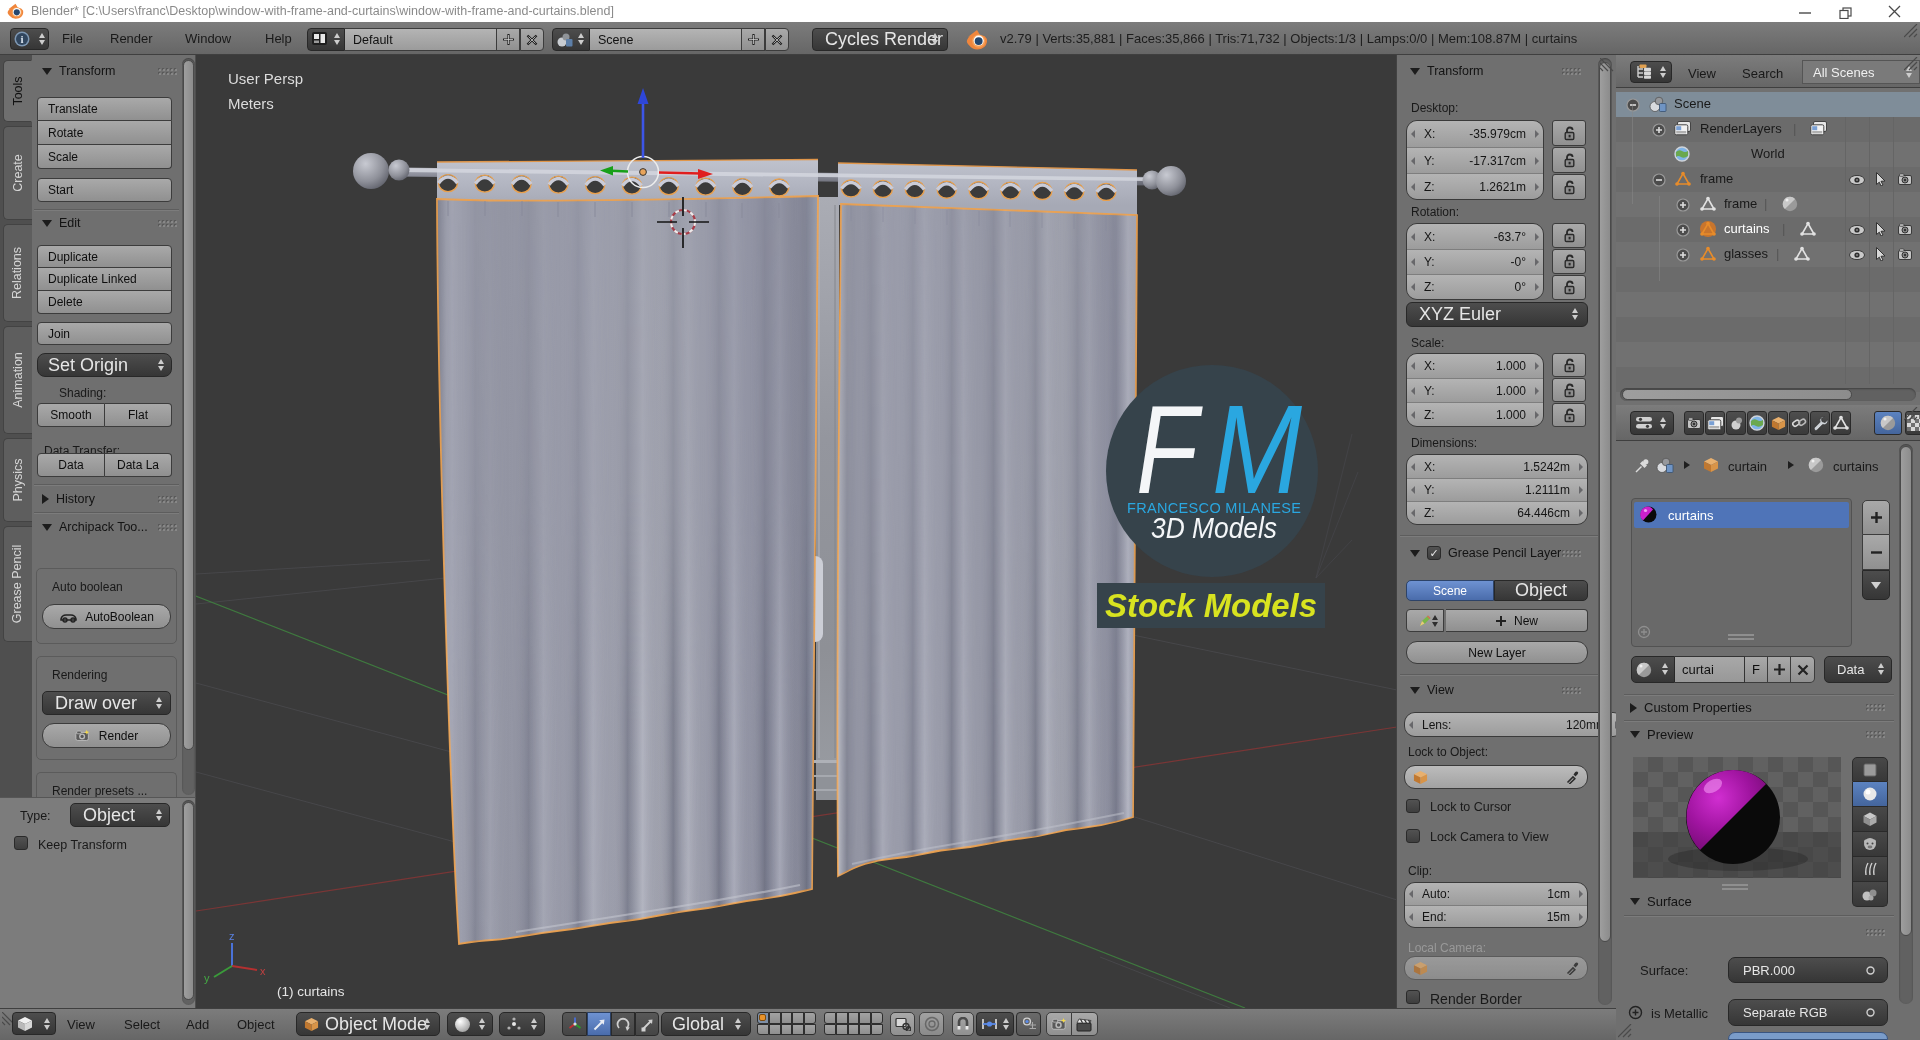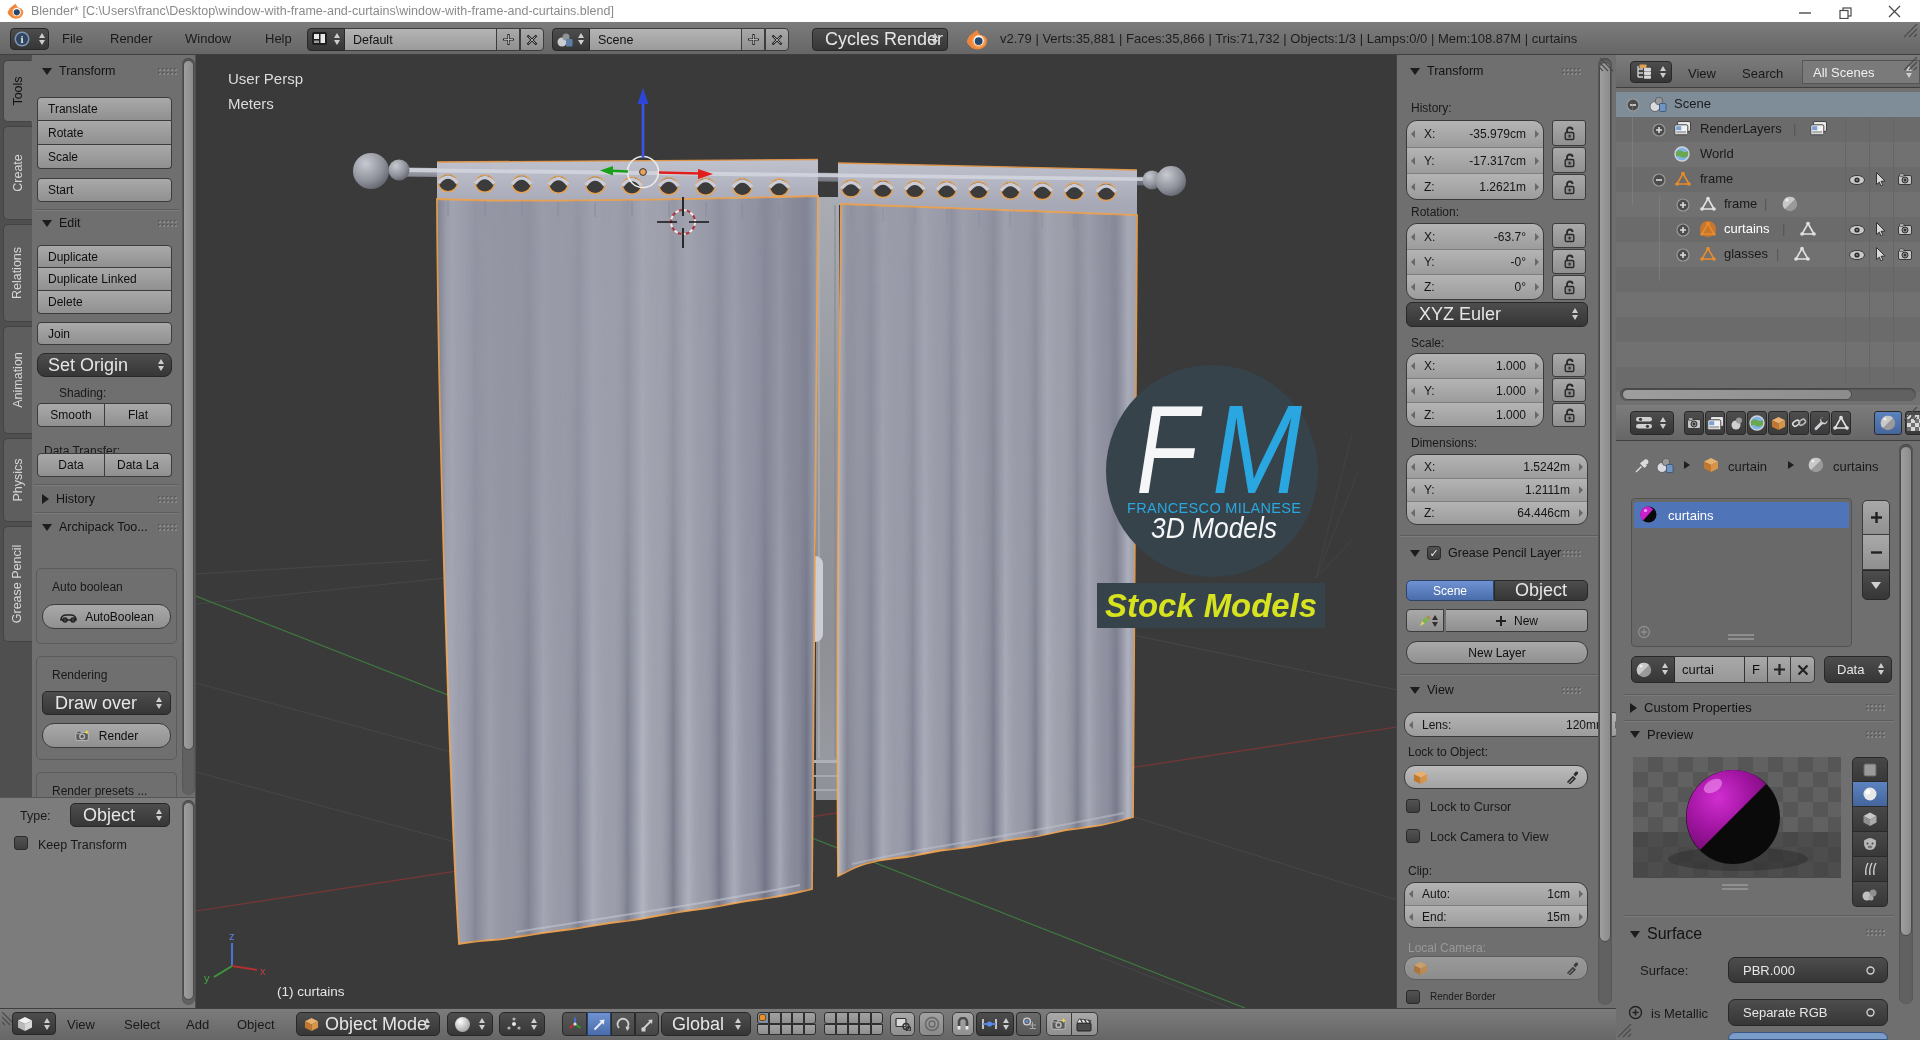--- a/index.html
+++ b/index.html
@@ -529,21 +529,21 @@
     <rect x="1" y="5" width="2" height="2" fill="#8f8f8f" opacity="0.8"></rect>
     <rect x="4" y="4" width="2" height="2" fill="#5a5a5a"></rect>
     <rect x="5" y="5" width="2" height="2" fill="#8f8f8f" opacity="0.8"></rect>
     <rect x="8" y="4" width="2" height="2" fill="#5a5a5a"></rect>
     <rect x="9" y="5" width="2" height="2" fill="#8f8f8f" opacity="0.8"></rect>
     <rect x="12" y="4" width="2" height="2" fill="#5a5a5a"></rect>
     <rect x="13" y="5" width="2" height="2" fill="#8f8f8f" opacity="0.8"></rect>
     <rect x="16" y="4" width="2" height="2" fill="#5a5a5a"></rect>
     <rect x="17" y="5" width="2" height="2" fill="#8f8f8f" opacity="0.8"></rect>
   </svg>
-<div class="a lbl" style="left:1411px;top:101px">History:</div>
+<div class="a lbl" style="left:1411px;top:101px">Desktop:</div>
 <div class="a" style="left:1406px;top:120px;width:138px;border:1px solid #3a3a3a;border-radius:11px;overflow:hidden">
     <div class="numf" style="height:26px;">
       <span>X:</span>
       <span>-35.979cm</span>
     </div>
     <div class="numf" style="height:26px;border-top:1px solid #7e7e7e;">
       <span>Y:</span>
       <span>-17.317cm</span>
     </div>
     <div class="numf" style="height:26px;border-top:1px solid #7e7e7e;">
@@ -762,21 +762,21 @@
       <polygon points="8,1 15,4.5 8,8 1,4.5" fill="#e8b06e"></polygon>
       <polygon points="1,4.5 8,8 8,15 1,11.5" fill="#c07830"></polygon>
       <polygon points="15,4.5 8,8 8,15 15,11.5" fill="#d89448"></polygon>
     </svg>
     <svg width="13" height="13" viewBox="0 0 13 13">
       <path d="M1.5 11.5 L7 6 L8.8 7.8 L3.3 13" fill="none" stroke="#2c2c2c" stroke-width="1.6"></path>
       <path d="M7.5 3.5 L9.5 5.5 L11.8 3 Q12.8 1.8 11.5 0.8 Q10.3 0 9.3 1 Z" fill="#2c2c2c"></path>
     </svg>
   </div>
 <div class="a chk" style="left:1406px;top:990px"></div>
-<div class="a lbl" style="left:1430px;top:991px;font-size:10px">Render Border</div>
+<div class="a lbl" style="left:1430px;top:991px;font-size:14px">Render Border</div>
 <div class="a sbt" style="left:1598px;top:58px;width:14px;height:947px"></div>
 <div class="a sb" style="left:1599px;top:62px;width:12px;height:880px"></div>
 <svg class="a" style="left:1600px;top:58px" width="14" height="14">
     <path d="M0 0 L13 13 M0 5 L8 13 M0 10 L3 13" stroke="#4a4a4a" stroke-width="1.2" fill="none"></path>
   </svg>
 <div class="a" style="left:1616px;top:55px;width:304px;height:350px;background:#717171"></div>
 <div class="a hdrbar" style="left:1616px;top:55px;width:304px;height:33px"></div>
 <div class="a dark" style="left:1630px;top:61px;width:42px;height:22px;border-radius:4px"></div>
 <svg class="a" style="left:1635px;top:64px" width="18" height="16" viewBox="0 0 18 16">
     <path d="M3 2 V13 M3 5 H8 M3 9 H8 M3 13 H8" stroke="#cfcfcf" stroke-width="1.4" fill="none"></path>
@@ -829,21 +829,21 @@
 <div class="a" style="left:1810px;top:121px"><svg width="17" height="15" viewBox="0 0 17 15">
       <rect x="3.5" y="0.5" width="13" height="10" rx="1.5" fill="#e6e6e6" stroke="#444" stroke-width="1"></rect>
       <rect x="0.8" y="3.8" width="13" height="10" rx="1.5" fill="#f2f2f2" stroke="#444" stroke-width="1"></rect>
       <rect x="2.2" y="5.2" width="5" height="4" fill="#7aa0d4"></rect>
       <rect x="2.2" y="10" width="10" height="2.4" fill="#b0b0b0"></rect>
     </svg></div>
 <div class="a" style="left:1674px;top:146px"><svg width="16" height="16" viewBox="0 0 16 16">
       <circle cx="8" cy="8" r="7" fill="#7fb4e8" stroke="#cfd4da" stroke-width="1.4"></circle>
       <path d="M2 6 Q5 3 8 5 Q11 7 14 5 L14 10 Q10 13 7 11 Q4 9 2 11 Z" fill="#6aa84f"></path>
     </svg></div>
-<div class="a" style="left:1700px;top:146px"><span class="lbl" style="font-size:13px">World</span></div>
+<div class="a" style="left:1751px;top:146px"><span class="lbl" style="font-size:13px">World</span></div>
 <div class="a" style="left:1652px;top:173px"><svg width="14" height="14" viewBox="0 0 14 14">
       <circle cx="7" cy="7" r="6" fill="#4c4c4c" stroke="#9a9a9a" stroke-width="1.2"></circle>
       <path d="M4 7 H10" stroke="#ddd" stroke-width="1.6"></path>
     </svg></div>
 <div class="a" style="left:1675px;top:171px"><svg width="16" height="16" viewBox="0 0 16 16">
       <polygon points="8,2.5 14,13 2,13" fill="none" stroke="#e88c2a" stroke-width="1.6"></polygon>
       <circle cx="8" cy="2.5" r="1.8" fill="#e88c2a"></circle>
       <circle cx="14" cy="13" r="1.8" fill="#e88c2a"></circle>
       <circle cx="2" cy="13" r="1.8" fill="#e88c2a"></circle>
     </svg></div>
@@ -1216,21 +1216,21 @@
   </div>
 <div class="a" style="left:1852px;top:882px;width:36px;height:25px;background:linear-gradient(#484848,#383838);border:1px solid #2a2a2a;border-top:none;border-radius:0 0 5px 5px;display:flex;align-items:center;justify-content:center">
     <svg width="18" height="18" viewBox="0 0 18 18">
       <circle cx="6" cy="11" r="4.5" fill="#c0c0c0"></circle>
       <circle cx="12" cy="8" r="3.5" fill="#8f8f8f"></circle>
       <circle cx="10" cy="13" r="2.5" fill="#a8a8a8"></circle>
     </svg>
   </div>
 <div class="a" style="left:1722px;top:884px;width:26px;height:2px;background:#8f8f8f;box-shadow:0 4px 0 #8f8f8f"></div>
 <div class="a sep" style="left:1624px;top:915px;width:270px"></div>
-<div class="a phdr" style="left:1630px;top:925px;font-size:16px"><span class="tri triD"></span>Surface</div>
+<div class="a phdr" style="left:1630px;top:894px;font-size:13px"><span class="tri triD"></span>Surface</div>
 <svg class="a" style="left:1866px;top:929px" width="19" height="7" viewBox="0 0 19 7">
     <rect x="0" y="0" width="2" height="2" fill="#5a5a5a"></rect>
     <rect x="1" y="1" width="2" height="2" fill="#8f8f8f" opacity="0.8"></rect>
     <rect x="4" y="0" width="2" height="2" fill="#5a5a5a"></rect>
     <rect x="5" y="1" width="2" height="2" fill="#8f8f8f" opacity="0.8"></rect>
     <rect x="8" y="0" width="2" height="2" fill="#5a5a5a"></rect>
     <rect x="9" y="1" width="2" height="2" fill="#8f8f8f" opacity="0.8"></rect>
     <rect x="12" y="0" width="2" height="2" fill="#5a5a5a"></rect>
     <rect x="13" y="1" width="2" height="2" fill="#8f8f8f" opacity="0.8"></rect>
     <rect x="16" y="0" width="2" height="2" fill="#5a5a5a"></rect>

